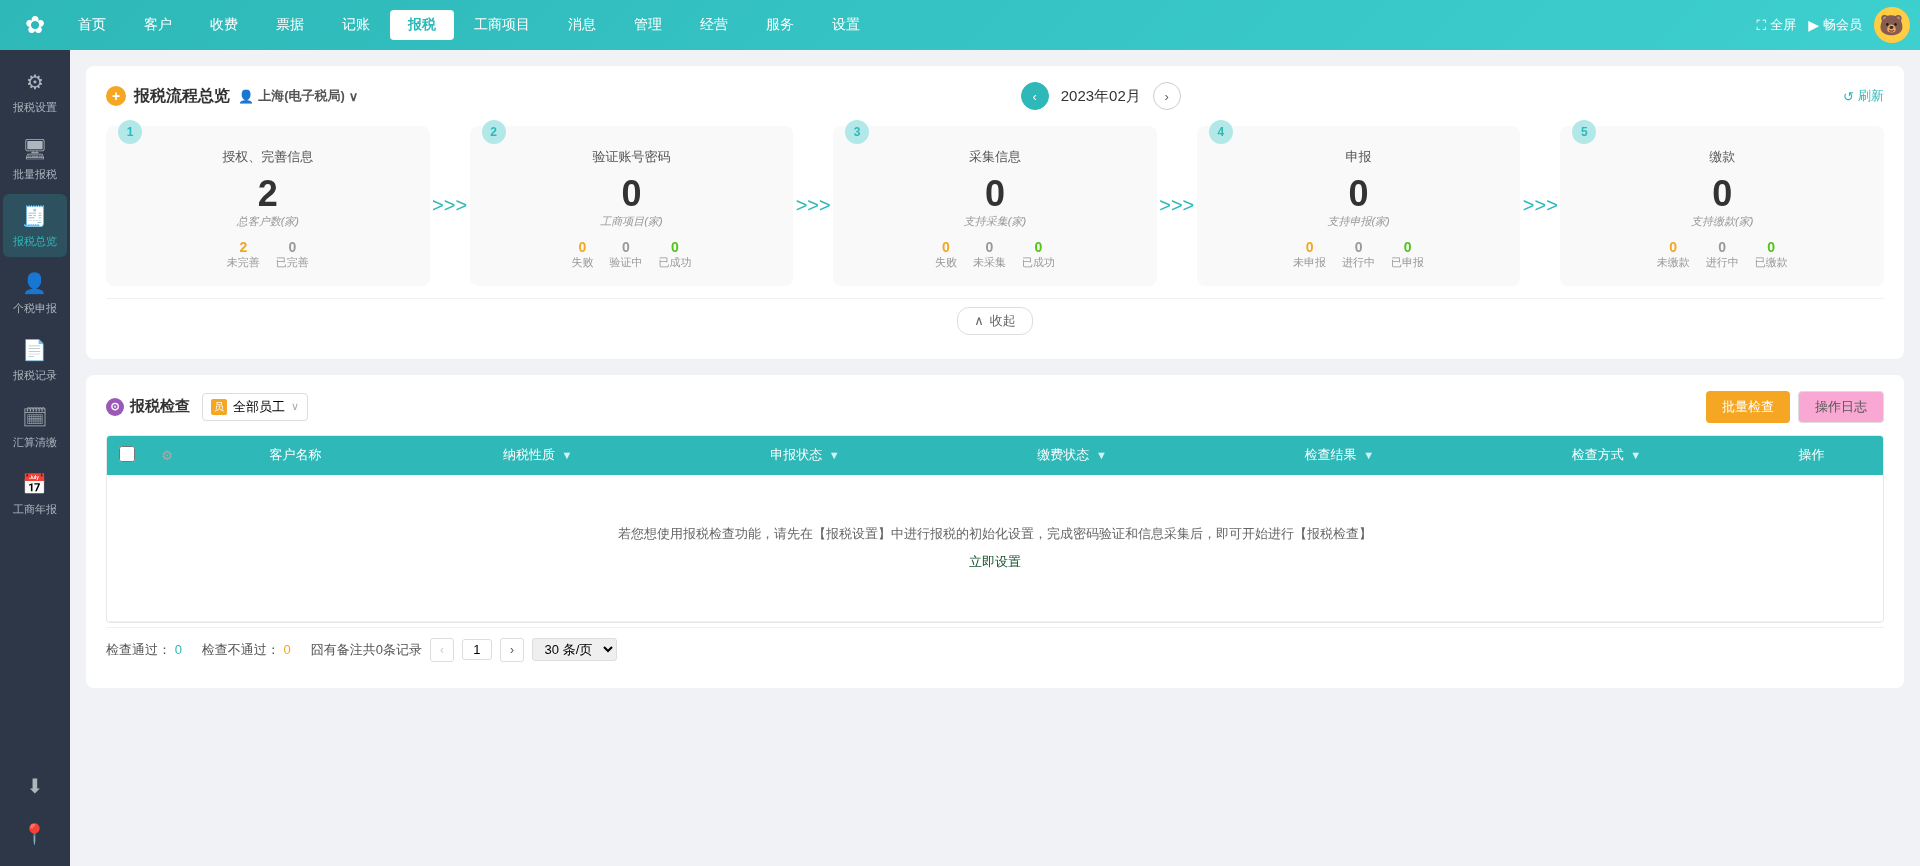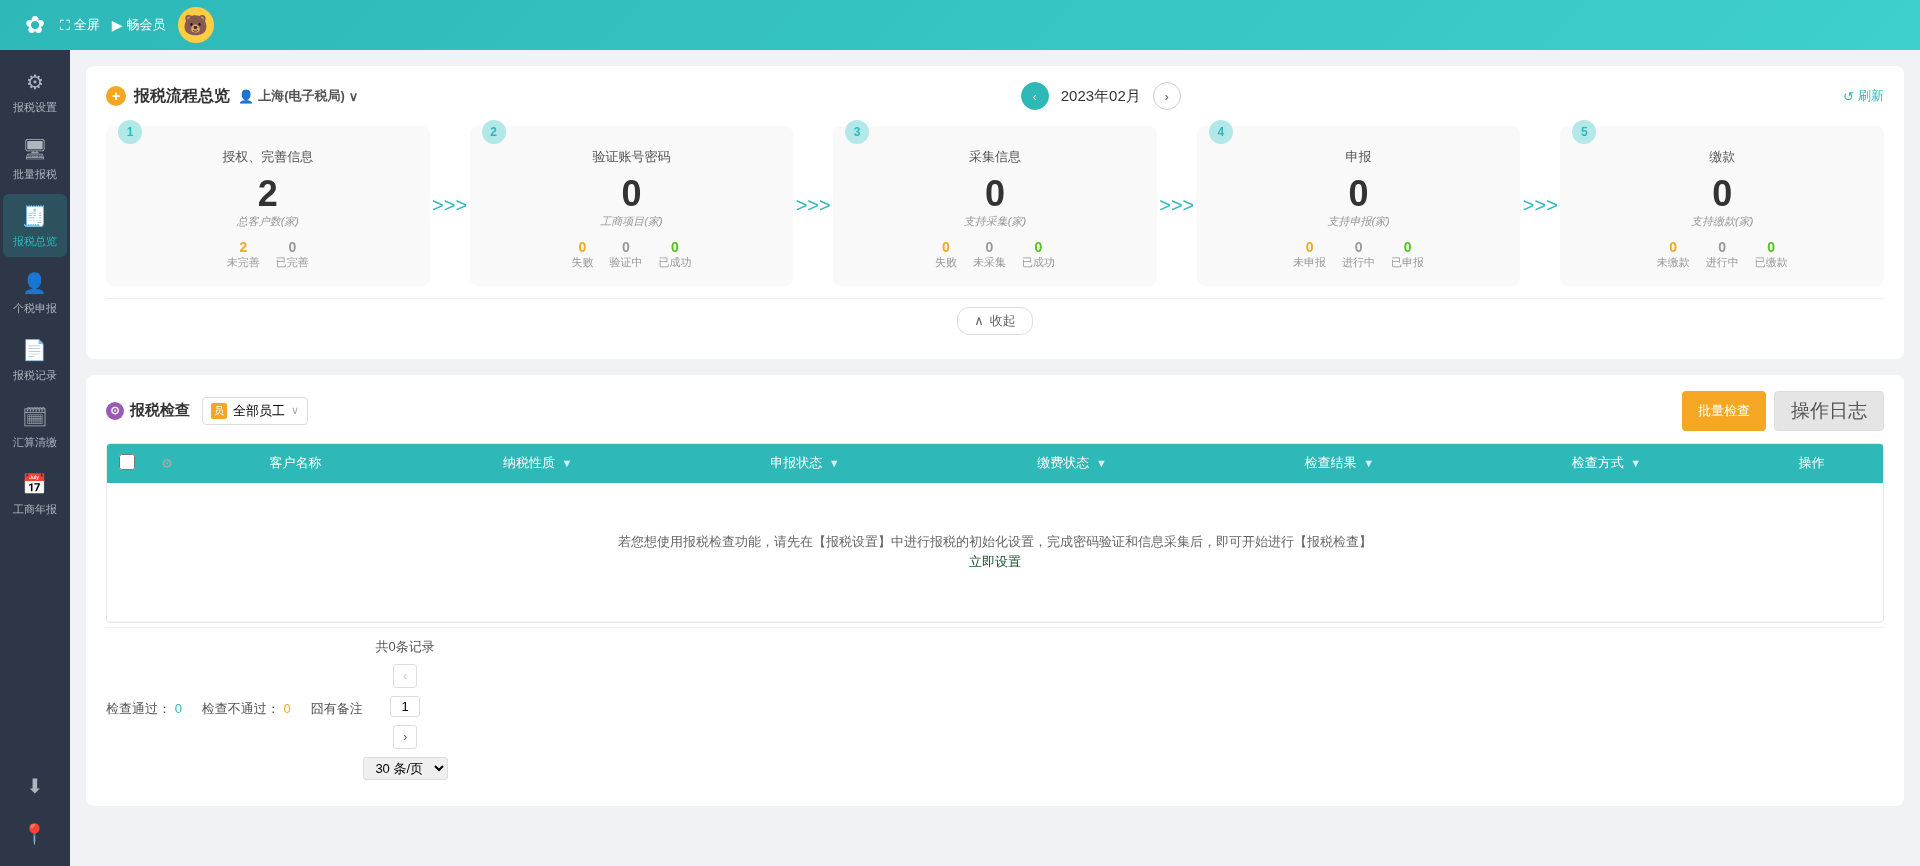--- a/index.html
+++ b/index.html
@@ -368,27 +368,27 @@
       background: #f5a623;
       color: white;
       border: none;
       border-radius: 4px;
       padding: 6px 16px;
       cursor: pointer;
       font-size: 13px;
       margin-left: 16px;
     }
     .btn-outline {
-      background: #e5e5e5;
+      background: #f9a8d4;
       color: #555;
       border: 1px solid #ddd;
       border-radius: 4px;
       padding: 6px 16px;
       cursor: pointer;
-      font-size: 19px;
+      font-size: 13px;
     }
 
     
     .tax-table {
       width: 100%;
       border-collapse: collapse;
       font-size: 13px;
     }
     .tax-table thead tr {
       background: #2eb8b8;
@@ -448,21 +448,20 @@
       display: flex;
       gap: 20px;
     }
     .footer-left span { color: #555; }
     .footer-left a { color: #2eb8b8; cursor: pointer; text-decoration: none; }
     .footer-right {
       display: flex;
       align-items: center;
       gap: 8px;
       color: #555;
-      flex-direction: column;
     }
     .page-btn {
       width: 24px;
       height: 24px;
       border: 1px solid #ddd;
       border-radius: 3px;
       display: flex;
       align-items: center;
       justify-content: center;
       cursor: pointer;
@@ -488,20 +487,34 @@
     ::-webkit-scrollbar { width: 6px; }
     ::-webkit-scrollbar-track { background: #f1f1f1; }
     ::-webkit-scrollbar-thumb { background: #ccc; border-radius: 3px; }
   </style>
 </head>
 <body>
 
 <nav class="top-nav">
   <div class="top-nav-logo">
     <span style="color:white; font-size:24px;">✿</span>
+  </div>
+  <div class="top-nav-items">
+    <div class="top-nav-item">首页</div>
+    <div class="top-nav-item">客户</div>
+    <div class="top-nav-item">收费</div>
+    <div class="top-nav-item">票据</div>
+    <div class="top-nav-item">记账</div>
+    <div class="top-nav-item active">报税</div>
+    <div class="top-nav-item">工商项目</div>
+    <div class="top-nav-item">消息</div>
+    <div class="top-nav-item">管理</div>
+    <div class="top-nav-item">经营</div>
+    <div class="top-nav-item">服务</div>
+    <div class="top-nav-item">设置</div>
   </div>
   <div class="top-nav-right">
     <div class="btn-fullscreen">
       <span style="font-size:14px;">⛶</span>
       <span>全屏</span>
     </div>
     <div class="btn-vip">
       <span style="font-size:14px;">▶</span>
       <span>畅会员</span>
     </div>
@@ -754,21 +767,21 @@
             </th>
             <th>
               <span>操作</span>
             </th>
           </tr>
         </thead>
         <tbody>
           <tr>
             <td colspan="9">
               <div class="empty-state">
-                <p style="color:#666; margin-bottom:2px;">若您想使用报税检查功能，请先在【报税设置】中进行报税的初始化设置，完成密码验证和信息采集后，即可开始进行【报税检查】</p>
+                <p style="color:#666; margin-bottom:10px;">若您想使用报税检查功能，请先在【报税设置】中进行报税的初始化设置，完成密码验证和信息采集后，即可开始进行【报税检查】</p>
                 <a class="empty-link">立即设置</a>
               </div>
             </td>
           </tr>
         </tbody>
       </table>
     </div>
 
     <div class="table-footer">
       <div class="footer-left">

